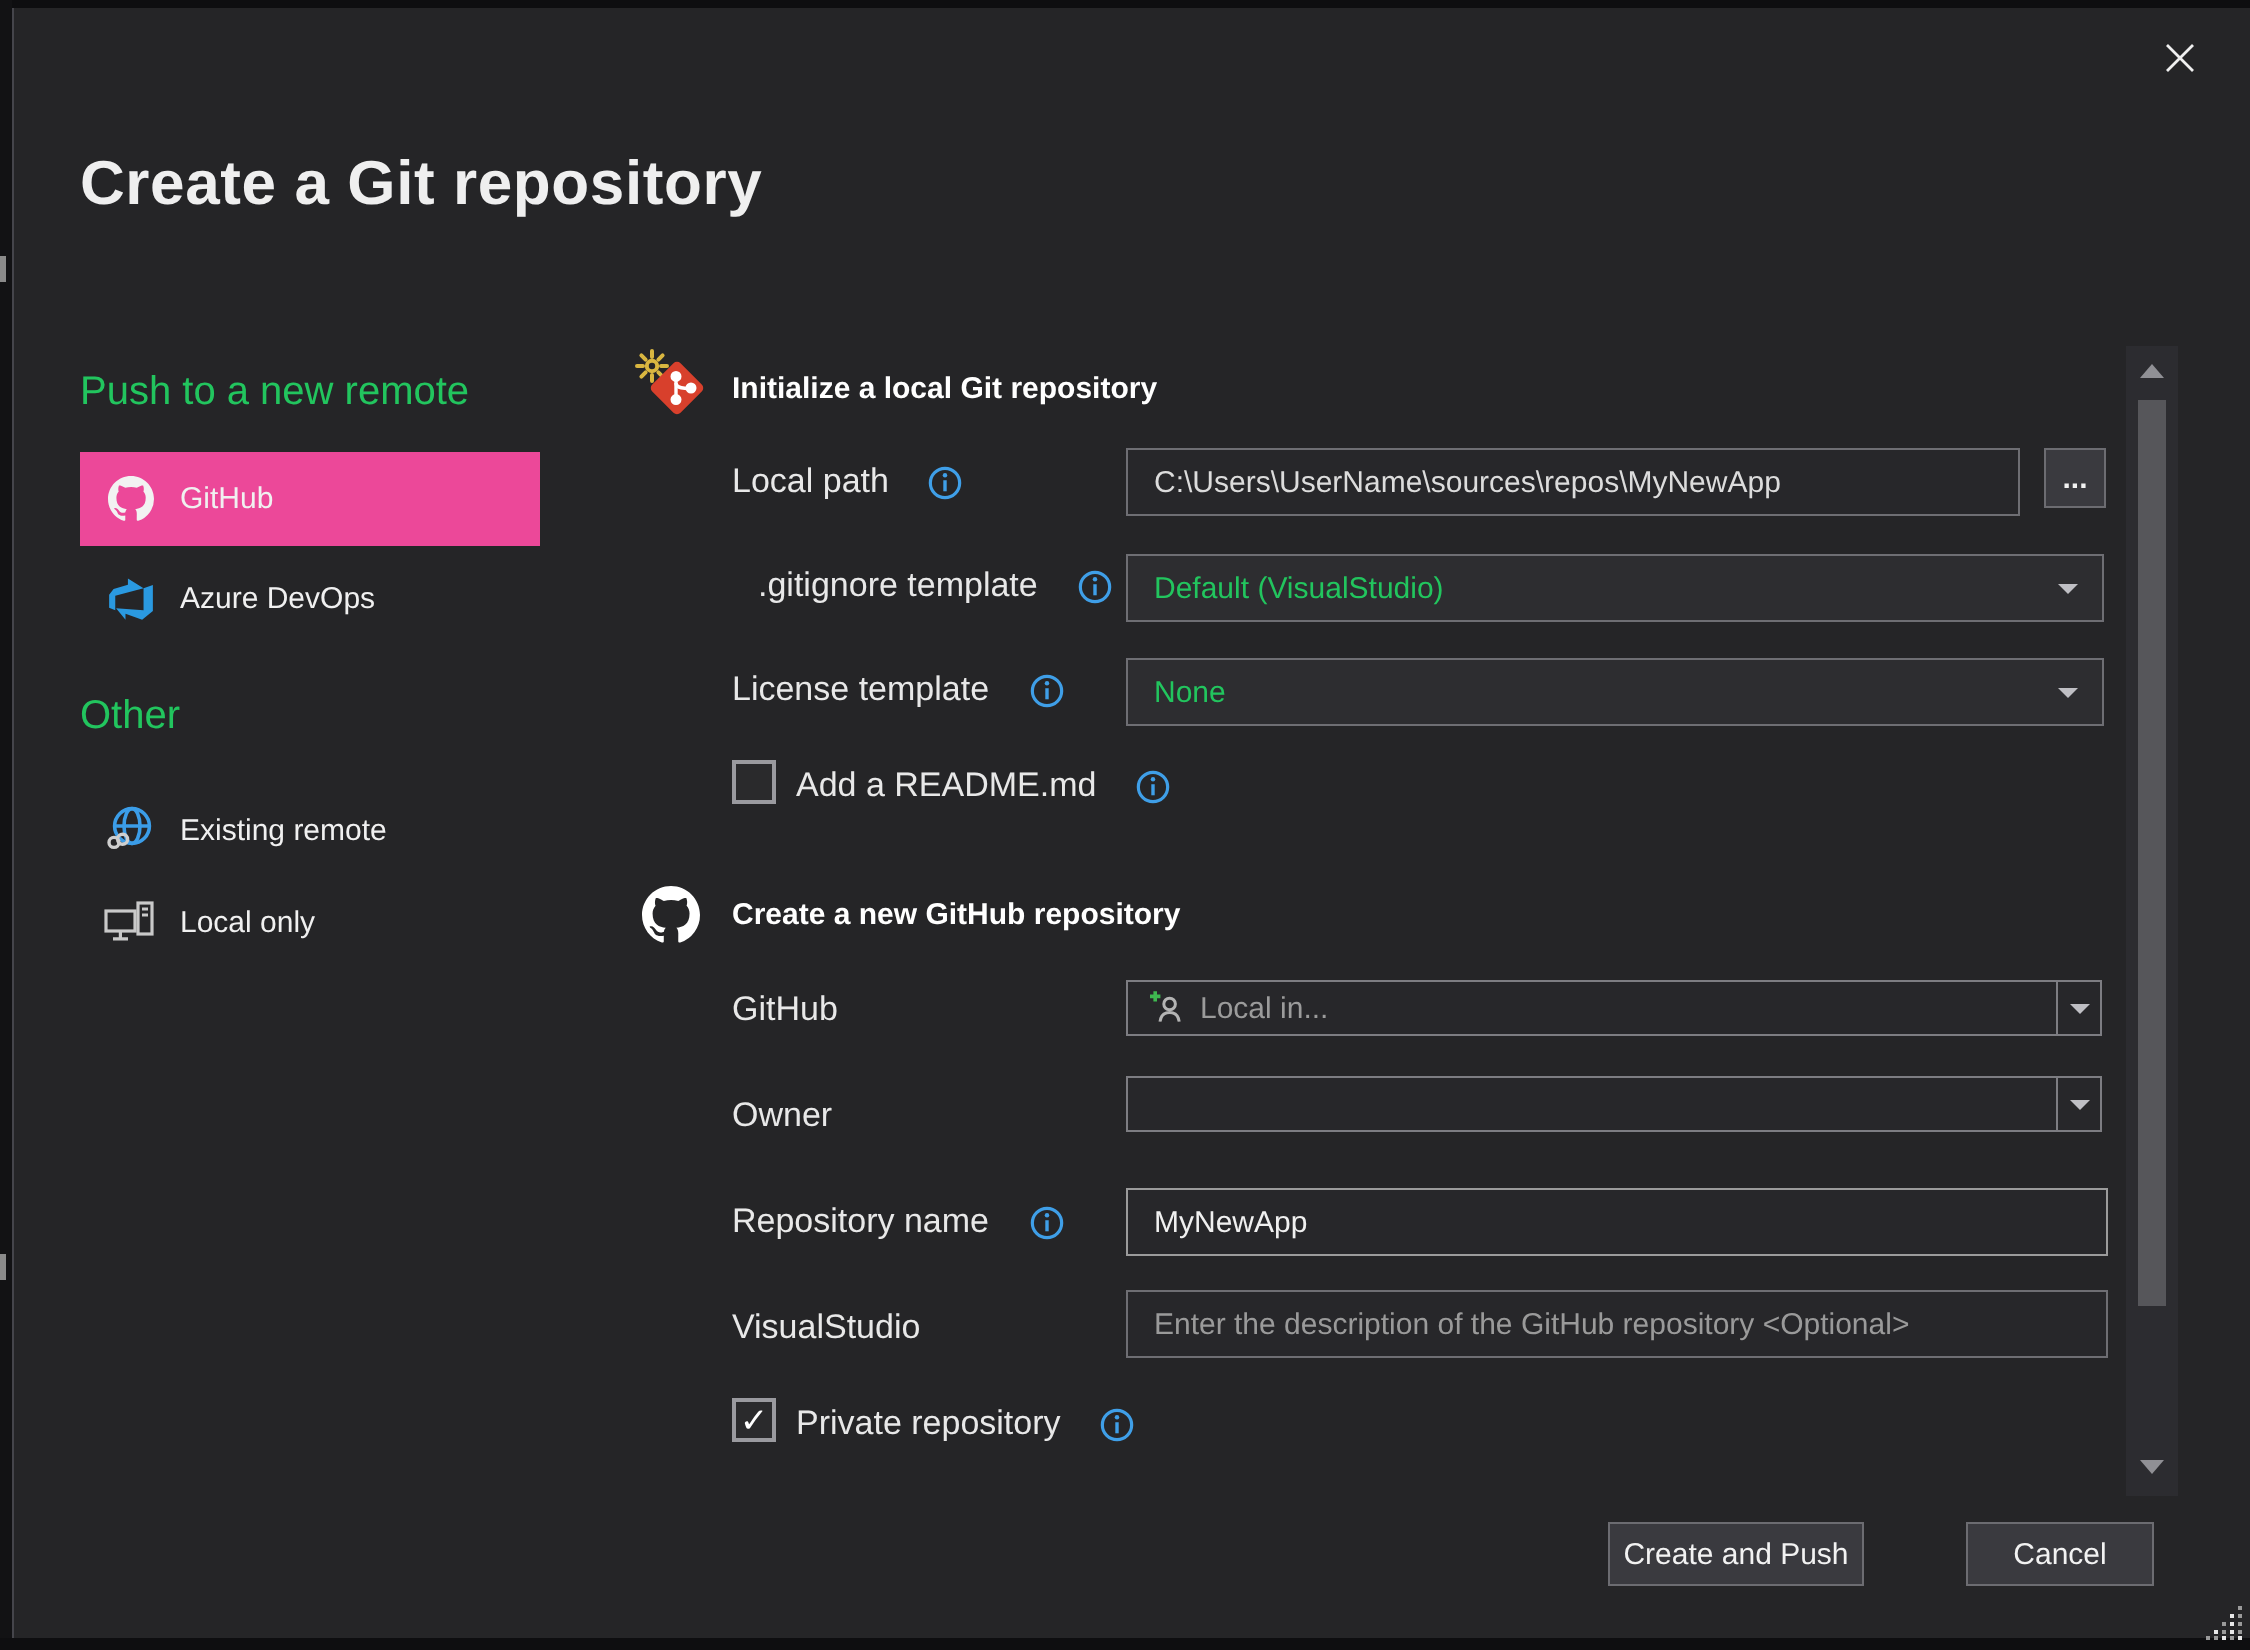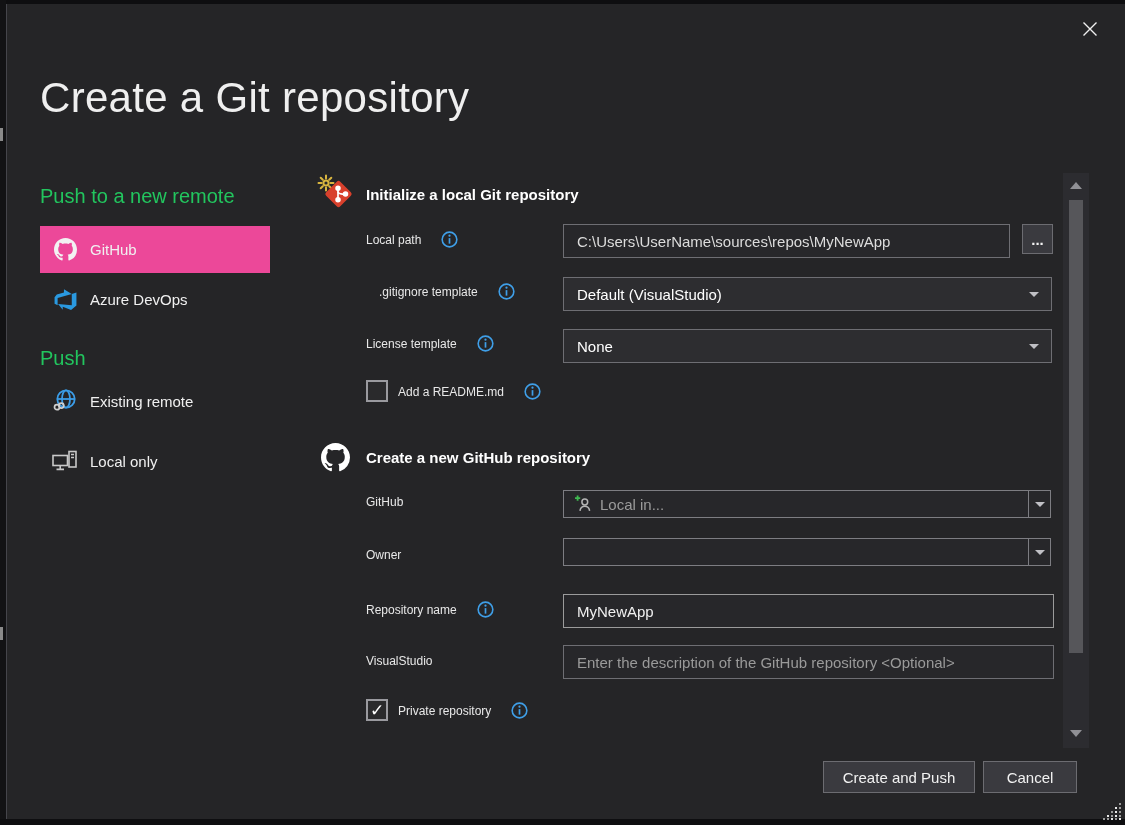--- a/index.html
+++ b/index.html
@@ -4,32 +4,32 @@
 <style>
   *{margin:0;padding:0;box-sizing:border-box}
   html,body{width:1125px;height:825px}
   body{position:relative;background:#252527;font-family:"Liberation Sans",sans-serif;overflow:hidden}
   .abs{position:absolute}
   .edge-top{left:0;top:0;width:1125px;height:4px;background:#0e0e10}
   .edge-left{left:0;top:0;width:6px;height:825px;background:#121214}
   .edge-left-line{left:6px;top:4px;width:1px;height:815px;background:#45454b}
   .edge-bottom{left:0;top:819px;width:1125px;height:6px;background:#0e0e10}
   .tick{left:0;width:3px;height:13px;background:#8a8a8a}
-  .title{left:40px;top:74px;font-size:42px;font-weight:400;color:#efefef;letter-spacing:.3px}
+  .title{left:40px;top:74px;font-size:31px;font-weight:700;color:#efefef;letter-spacing:.3px}
   .close-btn{left:1076px;top:16px;width:28px;height:26px;display:flex;align-items:center;justify-content:center;cursor:pointer}
   .side-head{left:40px;font-size:20px;color:#22c55e}
   .side-item{left:40px;width:230px;display:flex;align-items:center;color:#f0f0f0;font-size:15px}
   .side-item .ic{width:50px;display:flex;justify-content:center;align-items:center}
   .sel{background:#ec4899}
   .sec-head{font-size:15px;font-weight:bold;color:#ffffff}
-  .lbl{font-size:12px;color:#e8e8e8;display:flex;align-items:center;gap:20px}
+  .lbl{font-size:17px;color:#e8e8e8;display:flex;align-items:center;gap:20px}
   .tbox{background:#27272a;border:1px solid #6e6e73;display:flex;align-items:center;padding:16px 13px;font-size:15px;color:#dcdcdc}
   .tbox input{background:transparent;border:none;outline:none;color:#dcdcdc;font-size:15px;font-family:inherit;width:100%}
   .tbox input::placeholder{color:#9a9a9a}
-  .dd{background:#2d2d30;border:1px solid #6e6e73;display:flex;align-items:center;padding:16px 13px;font-size:15px;color:#ffffff}
+  .dd{background:#2d2d30;border:1px solid #6e6e73;display:flex;align-items:center;padding:16px 13px;font-size:15px;color:#22c55e}
   .dd .arr{position:absolute;right:12px;top:50%;margin-top:-2px;width:0;height:0;border-left:5px solid transparent;border-right:5px solid transparent;border-top:5px solid #bfbfc4}
   .combo{background:#27272a;border:1px solid #7d7d82;display:flex;align-items:center;font-size:15px;color:#9b9b9b}
   .combo .seg{position:absolute;right:0;top:0;bottom:0;width:22px;border-left:1px solid #7d7d82;display:flex;align-items:center;justify-content:center}
   .combo .arr{width:0;height:0;border-left:5px solid transparent;border-right:5px solid transparent;border-top:5px solid #bfbfc4}
   .chk{width:22px;height:22px;background:#2a2a2c;border:2px solid #9a9a9f;display:flex;align-items:center;justify-content:center;color:#ffffff;font-size:17px;font-weight:normal}
   .btn{background:#3a3a3f;border:1px solid #6c6c71;color:#f2f2f2;font-size:15px;display:flex;align-items:center;justify-content:center;cursor:pointer}
   .sb-track{left:1063px;top:173px;width:26px;height:575px;background:#2c2c30}
   .sb-thumb{position:absolute;left:6px;top:27px;width:14px;height:453px;background:#56565a}
   .sb-arr-up{position:absolute;left:7px;top:9px;width:0;height:0;border-left:6px solid transparent;border-right:6px solid transparent;border-bottom:7px solid #909095}
   .sb-arr-dn{position:absolute;left:7px;bottom:11px;width:0;height:0;border-left:6px solid transparent;border-right:6px solid transparent;border-top:7px solid #909095}
@@ -64,23 +64,23 @@
 
 <div class="abs side-item" style="top:277px;height:44px">
   <span class="ic">
     <svg width="25" height="25" viewBox="0 0 128 128">
         <path fill="#2a99e0" d="M120 28v66.8l-27.5 22.5-42.6-15.6v15.4L25.8 87.6l70.3 5.5V36.2zm-23.9 8.2L56.1 11.8v15.8L19.4 38.4 8 53v33.2L23.7 93V55.8z"></path>
       </svg>
   </span>
   <span>Azure DevOps</span>
 </div>
 
-<div class="abs side-head" style="top:347px">Push</div>
-
-<div class="abs side-item" style="top:386px;height:30px">
+<div class="abs side-head" style="top:347px">Other</div>
+
+<div class="abs side-item" style="top:400px;height:30px">
   <span class="ic">
     <svg width="28" height="28" viewBox="0 0 28 28">
       <g stroke="#3b9de8" stroke-width="1.8" fill="none">
         <circle cx="15" cy="12" r="8.7"></circle>
         <ellipse cx="15" cy="12" rx="4" ry="8.7"></ellipse>
         <path d="M6.5 12 H23.5"></path>
       </g>
       <g stroke="#cfcfcf" stroke-width="1.7" fill="none">
         <circle cx="6" cy="20.2" r="2.5"></circle>
         <circle cx="10.3" cy="18.6" r="2.5"></circle>
@@ -231,21 +231,21 @@
       <circle cx="8" cy="4.4" r="1.05" fill="#3f9fe8"></circle>
     </svg>
 </div>
 
 <div class="abs sb-track">
   <div class="sb-arr-up"></div>
   <div class="sb-thumb"></div>
   <div class="sb-arr-dn"></div>
 </div>
 
-<div class="abs btn" style="left:823px;top:761px;width:152px;height:32px">Create and Push</div>
+<div class="abs btn" style="left:804px;top:761px;width:128px;height:32px">Create and Push</div>
 <div class="abs btn" style="left:983px;top:761px;width:94px;height:32px">Cancel</div>
 
 <div class="abs" style="left:1103px;top:803px">
   <svg width="20" height="18" viewBox="0 0 20 18">
     <g fill="#9a9a9a">
       <rect x="16" y="0" width="2" height="2"></rect>
       <rect x="12" y="4" width="2" height="2" fill="#e8e8e8"></rect>
         <rect x="16" y="4" width="2" height="2"></rect>
       <rect x="8" y="8" width="2" height="2"></rect>
         <rect x="12" y="8" width="2" height="2" fill="#e8e8e8"></rect>

